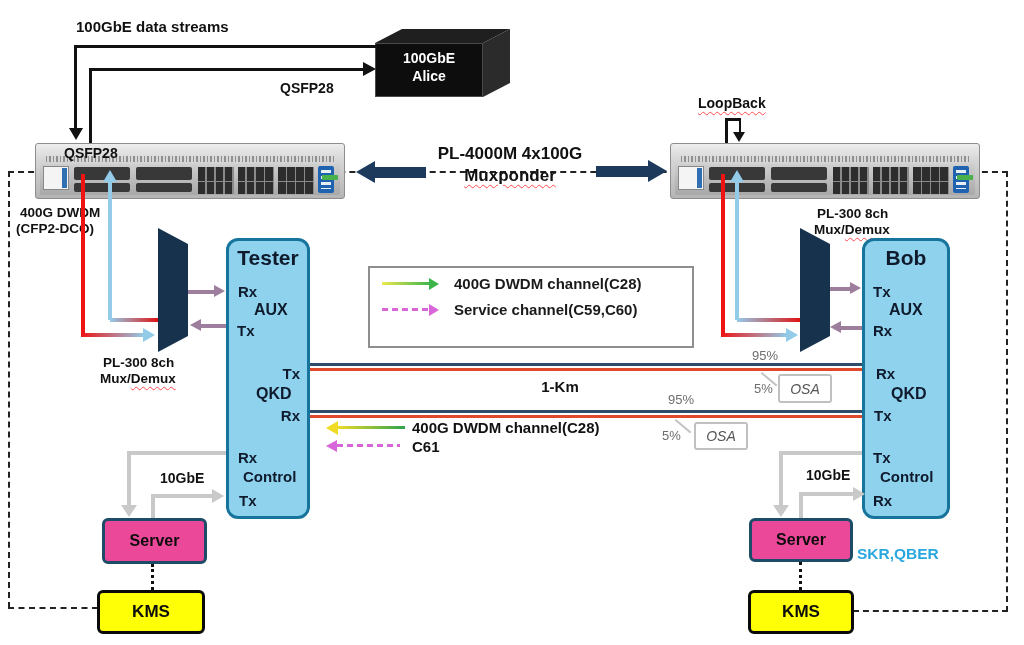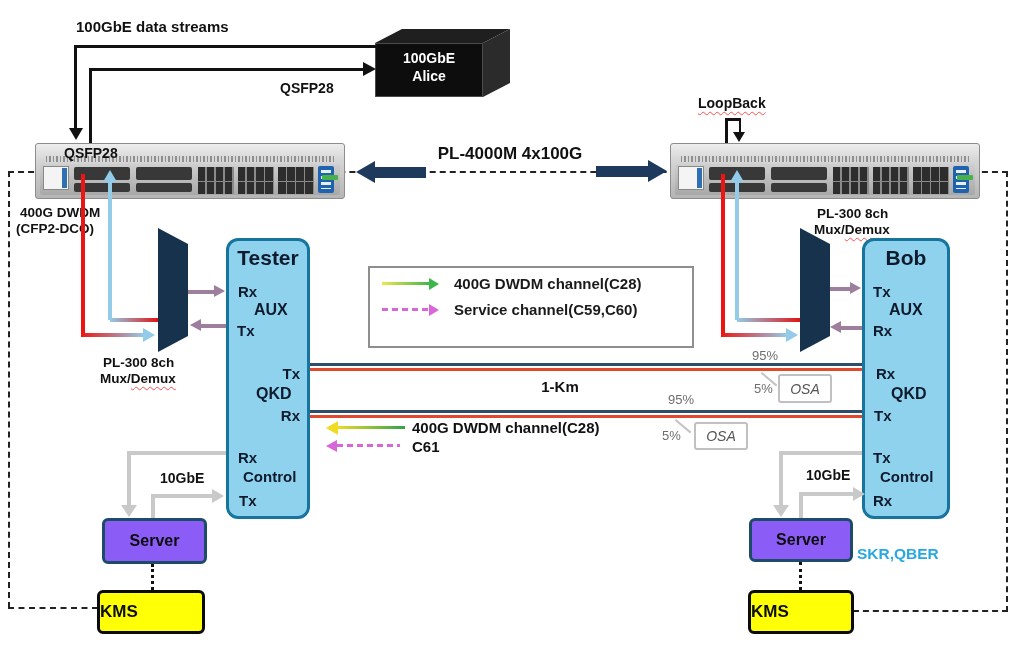--- a/index.html
+++ b/index.html
@@ -25,22 +25,22 @@
   .hd-r-mag{border-top:6px solid transparent;border-bottom:6px solid transparent;border-left:10px solid #d966d9;}
   .hd-l-ylw{border-top:7px solid transparent;border-bottom:7px solid transparent;border-right:12px solid #f0dc25;}
   .hd-l-mag{border-top:6px solid transparent;border-bottom:6px solid transparent;border-right:11px solid #d966d9;}
   
   .dash{position:absolute;border:0 dashed #222;}
   
   .u-red{text-decoration:underline;text-decoration-style:wavy;text-decoration-color:#ff4d4d;text-decoration-thickness:1px;text-underline-offset:3px;}
   
   .node{position:absolute;background:#8ed2ee;border:3.5px solid #17749c;border-radius:12px;box-sizing:border-box;}
   .node .t{position:absolute;font-weight:bold;color:#0f1b2d;white-space:nowrap;}
-  .smallbox{position:absolute;background:#8b5cf6;border:3px solid #1c4c68;border-radius:6px;box-sizing:border-box;display:flex;align-items:center;justify-content:center;font-weight:bold;font-size:16px;color:#0d0d0d;}
-  .kmsbox{position:absolute;background:#ffff05;border:3.5px solid #0a0a0a;border-radius:6px;box-sizing:border-box;display:flex;align-items:center;font-weight:bold;font-size:17px;color:#0d0d0d;}
+  .smallbox{position:absolute;background:#ec4899;border:3px solid #1c4c68;border-radius:6px;box-sizing:border-box;display:flex;align-items:center;justify-content:center;font-weight:bold;font-size:16px;color:#0d0d0d;}
+  .kmsbox{position:absolute;background:#ffff05;border:3.5px solid #0a0a0a;border-radius:6px;box-sizing:border-box;display:flex;align-items:center;justify-content:center;font-weight:bold;font-size:17px;color:#0d0d0d;}
   .osabox{position:absolute;background:#fff;border:2px solid #c0c0c0;border-radius:3px;box-sizing:border-box;display:flex;align-items:center;justify-content:center;font-size:14px;color:#555;font-style:italic;}
   
   .mux{position:absolute;width:30px;height:124px;background:#16324d;clip-path:polygon(0 0,100% 13%,100% 87%,0 100%);}
   
   .tester-front{position:absolute;left:375px;top:43px;width:108px;height:54px;background:#0d0d0d;border:1px solid #4a4a4a;box-sizing:border-box;}
   .tester-top{position:absolute;left:375px;top:29px;width:135px;height:14px;background:#1f1f1f;clip-path:polygon(0 100%,20% 0,100% 0,80% 100%);}
   .tester-side{position:absolute;left:483px;top:29px;width:27px;height:68px;background:#2b2b2b;clip-path:polygon(0 20.6%,100% 0,100% 79.4%,0 100%);}
   .tester-txt{position:absolute;left:375px;width:108px;text-align:center;color:#fff;font-weight:bold;font-size:14px;}
   
   .device{position:absolute;width:310px;height:56px;background:linear-gradient(180deg,#ededed 0%,#d6d6d6 30%,#b5b5b5 100%);border:1px solid #8d8d8d;border-radius:3px;box-sizing:border-box;z-index:2;}
@@ -122,20 +122,21 @@
   <div class="ln" style="left:725px;top:118px;width:2.5px;height:25px;background:#111;z-index:3;"></div>
   <div class="ln" style="left:725px;top:118px;width:16px;height:2.5px;background:#111;z-index:3;"></div>
   <div class="ln" style="left:738.5px;top:118px;width:2.5px;height:16px;background:#111;z-index:3;"></div>
   <div class="hd hd-d-blk" style="left:733px;top:132px;z-index:3;border-left-width:6px;border-right-width:6px;border-top-width:10px;"></div>
 
   <div class="hd hd-l-navy" style="left:356px;top:161px;"></div>
   <div class="ln" style="left:373px;top:167px;width:53px;height:11px;background:#1d3a5c;"></div>
   <div class="ln" style="left:596px;top:166px;width:53px;height:11px;background:#1d3a5c;"></div>
   <div class="hd hd-r-navy" style="left:648px;top:160px;"></div>
   <div class="txt" style="left:415px;top:144px;width:190px;text-align:center;font-size:17px;">PL-4000M 4x100G</div>
+  <div class="txt" style="left:415px;top:166px;width:190px;text-align:center;font-size:17px;"><span class="u-red">Muxponder</span></div>
 
   <div class="txt" style="left:20px;top:205px;font-size:13.5px;">400G DWDM</div>
   <div class="txt" style="left:16px;top:221px;font-size:13.5px;">(CFP2-DCO)</div>
 
   <div class="ln" style="left:81px;top:174px;width:4px;height:163px;background:#ee1414;z-index:4;"></div>
   <div class="ln" style="left:81px;top:333px;width:63px;height:4px;background:linear-gradient(90deg,#ee1414,#93cbe9);z-index:4;"></div>
   <div class="hd hd-r-lb" style="left:143px;top:328px;z-index:4;"></div>
   <div class="ln" style="left:110px;top:318px;width:48px;height:4px;background:linear-gradient(90deg,#93cbe9,#e01414);z-index:4;"></div>
   <div class="ln" style="left:108px;top:182px;width:4px;height:138px;background:#93cbe9;z-index:4;"></div>
   <div class="hd hd-u-lb" style="left:103px;top:170px;z-index:4;"></div>

